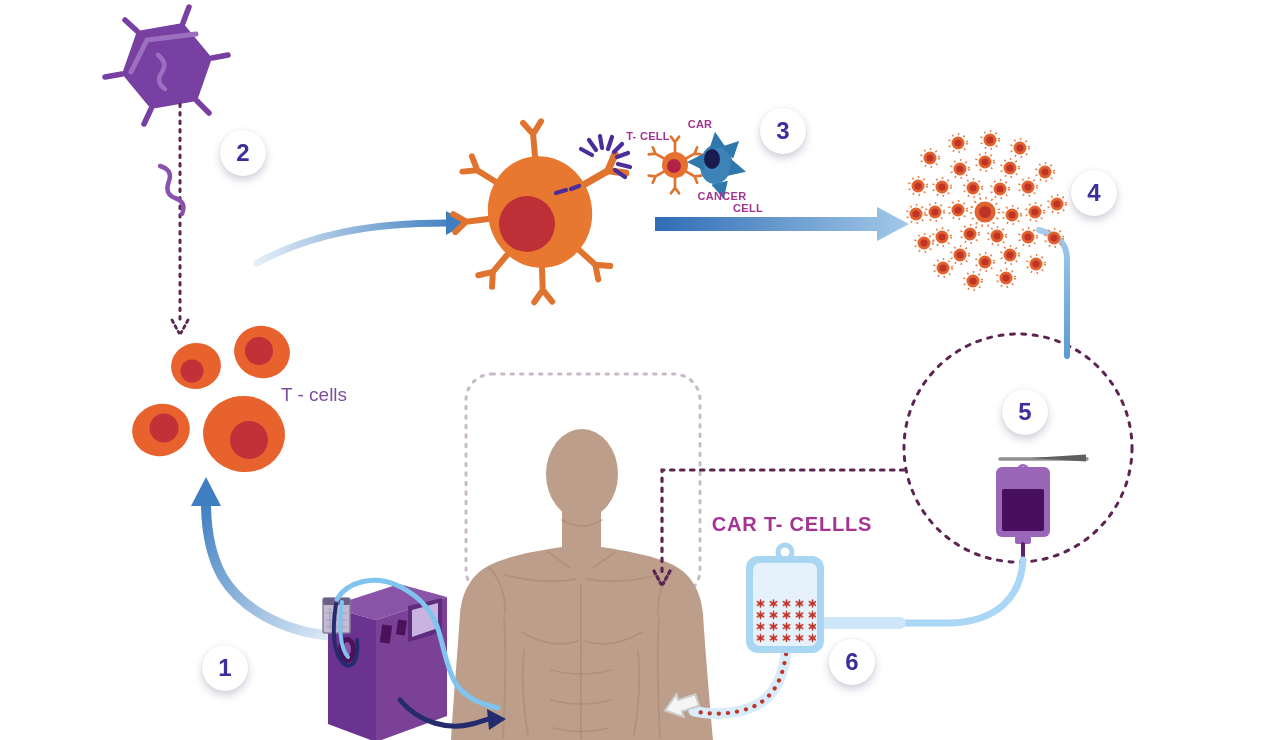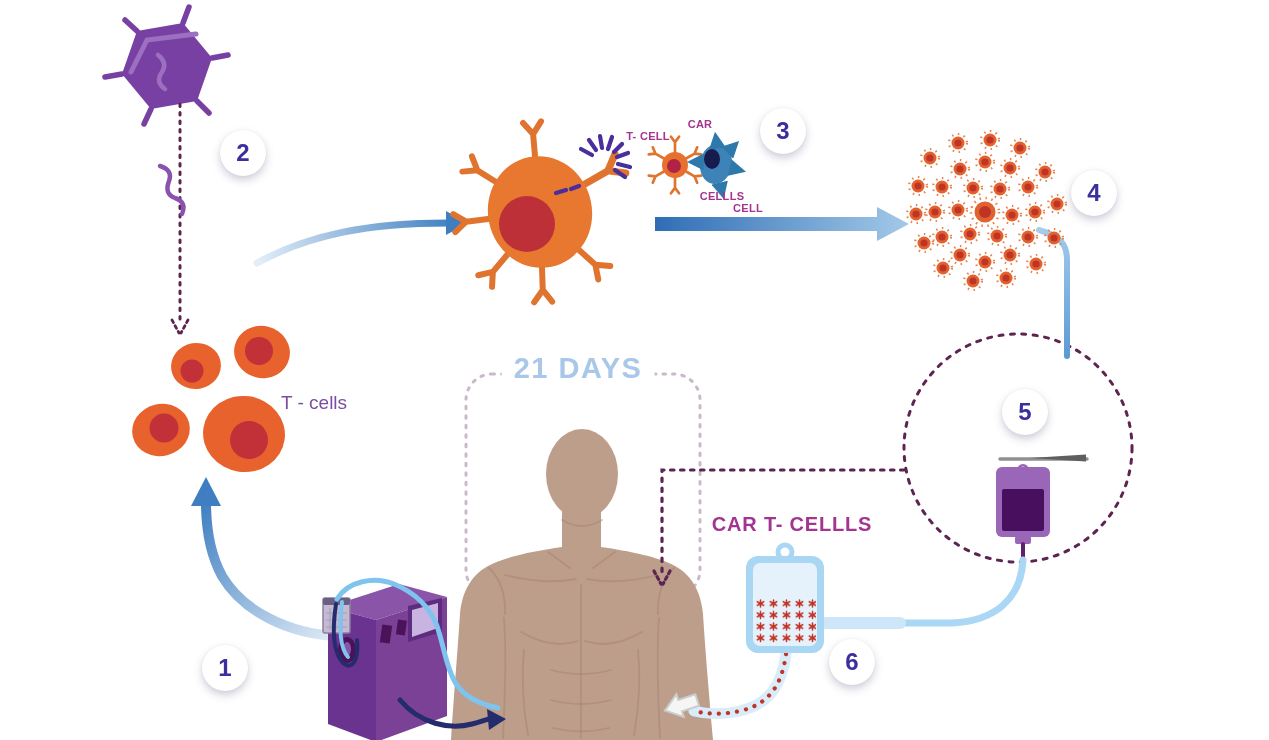--- a/index.html
+++ b/index.html
@@ -418,25 +418,24 @@
   </g>
 
   <g>
     <circle cx="785" cy="552" r="7" fill="#ffffff" stroke="#A9D6F2" stroke-width="5"></circle>
     <rect x="746" y="556" width="78" height="97" rx="12" fill="#A9D6F2"></rect>
     <rect x="753" y="563" width="64" height="83" rx="7" fill="#E6F2FB"></rect>
     <rect x="756" y="598" width="60" height="46" rx="4" fill="url(#cellpat)"></rect>
   </g>
 </svg>
 
-<div class="lbl lbl-days" style="left:578px;top:352px;">21 DAYS</div>
-<div class="lbl lbl-tcells" style="left:314px;top:392px;">T - cells</div>
+<div class="lbl lbl-tcells" style="left:314px;top:384px;">T - cells</div>
 <div class="lbl lbl-mini" style="left:674px;top:118px;margin-left:26px;">CAR</div>
 <div class="lbl lbl-mini" style="left:648px;top:130px;">T- CELL</div>
-<div class="lbl lbl-mini" style="left:722px;top:190px;">CELLLS</div>
+<div class="lbl lbl-mini" style="left:722px;top:190px;">CANCER</div>
 <div class="lbl lbl-mini" style="left:748px;top:202px;">CELL</div>
 <div class="lbl lbl-bag" style="left:792px;top:513px;">CAR T- CELLLS</div>
 
 <div class="badge" style="left:202px;top:645px;">1</div>
 <div class="badge" style="left:220px;top:130px;">2</div>
 <div class="badge" style="left:760px;top:108px;">3</div>
 <div class="badge" style="left:1071px;top:170px;">4</div>
 <div class="badge" style="left:1002px;top:389px;">5</div>
 <div class="badge" style="left:829px;top:639px;">6</div>
 

